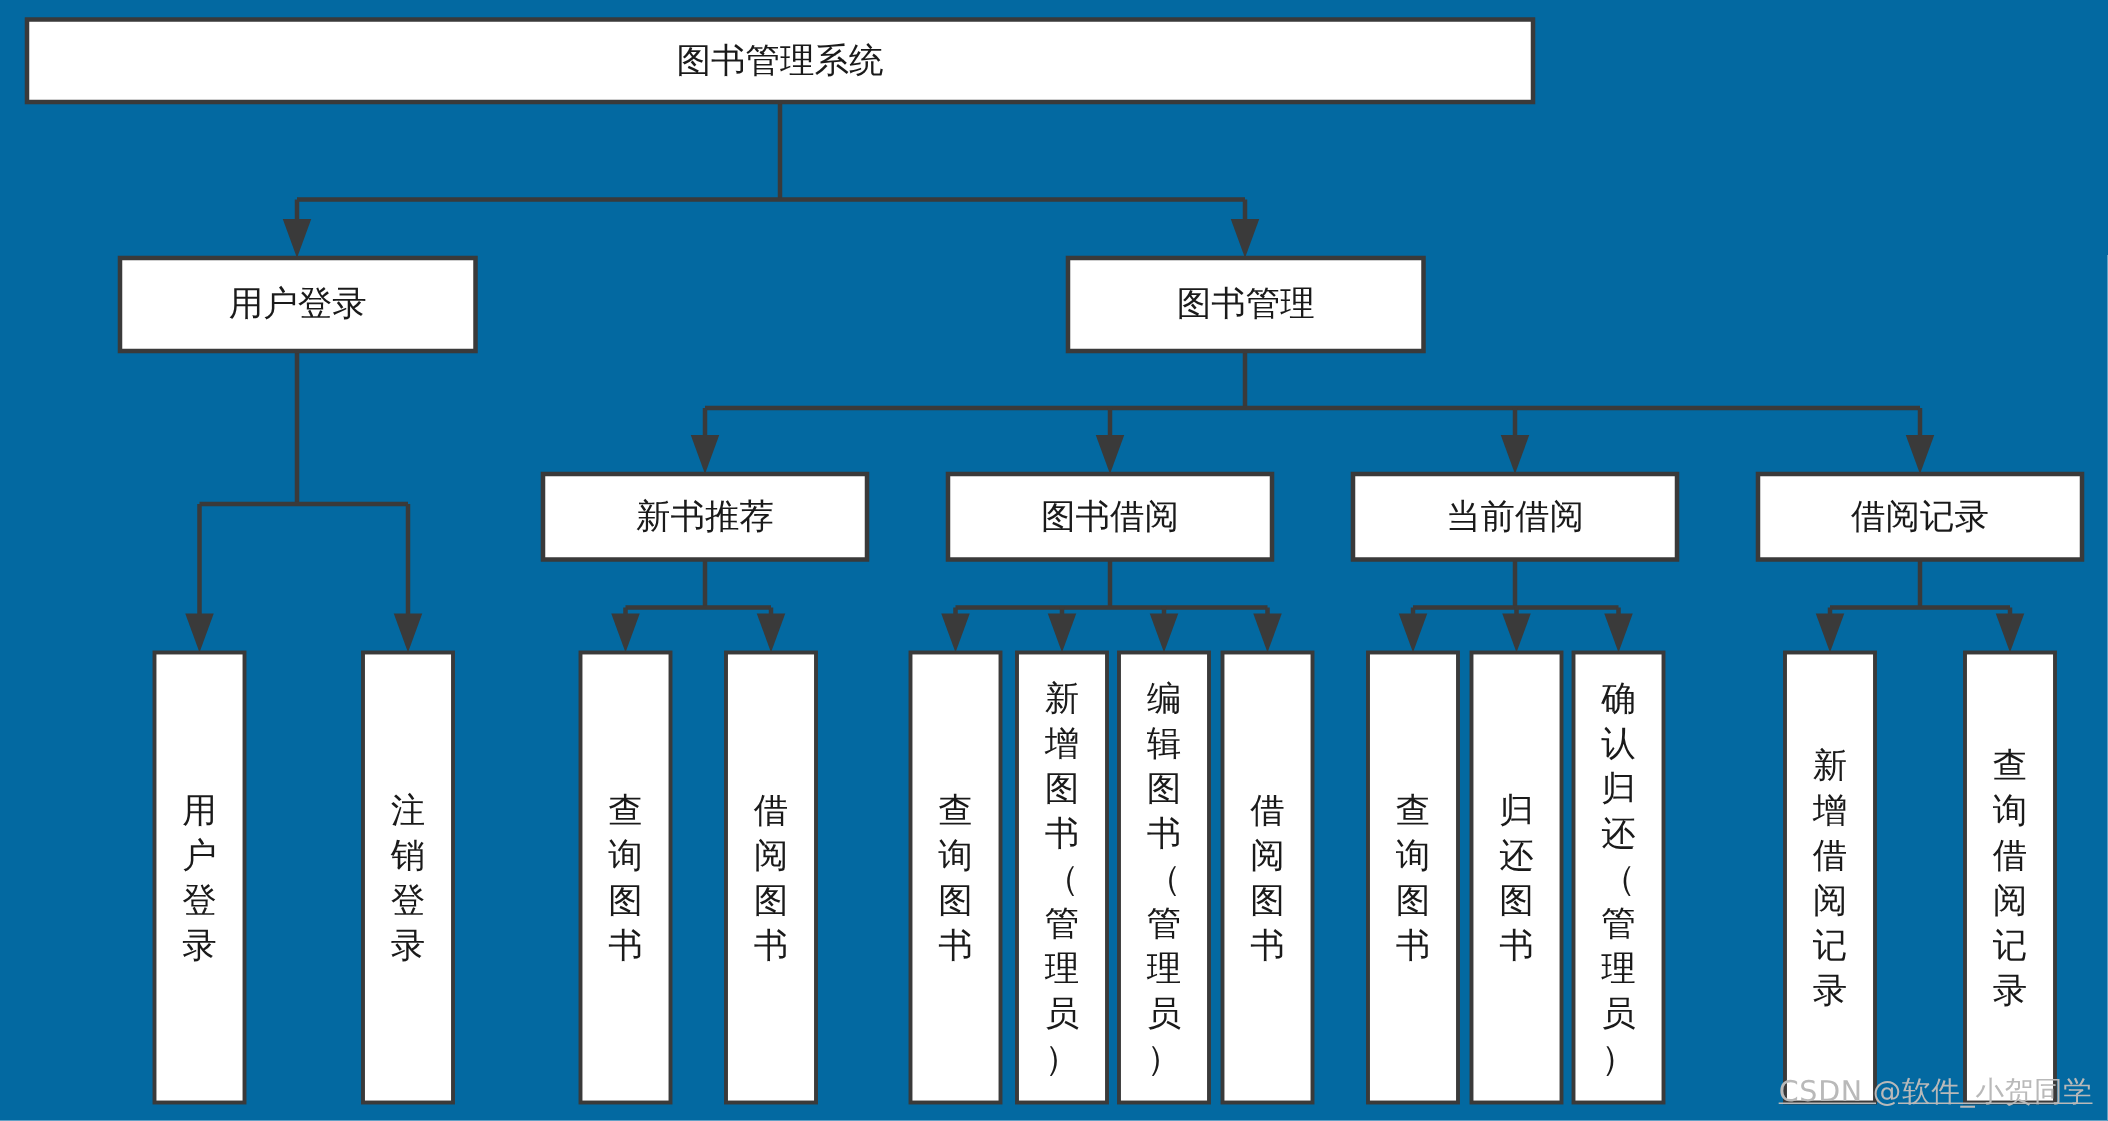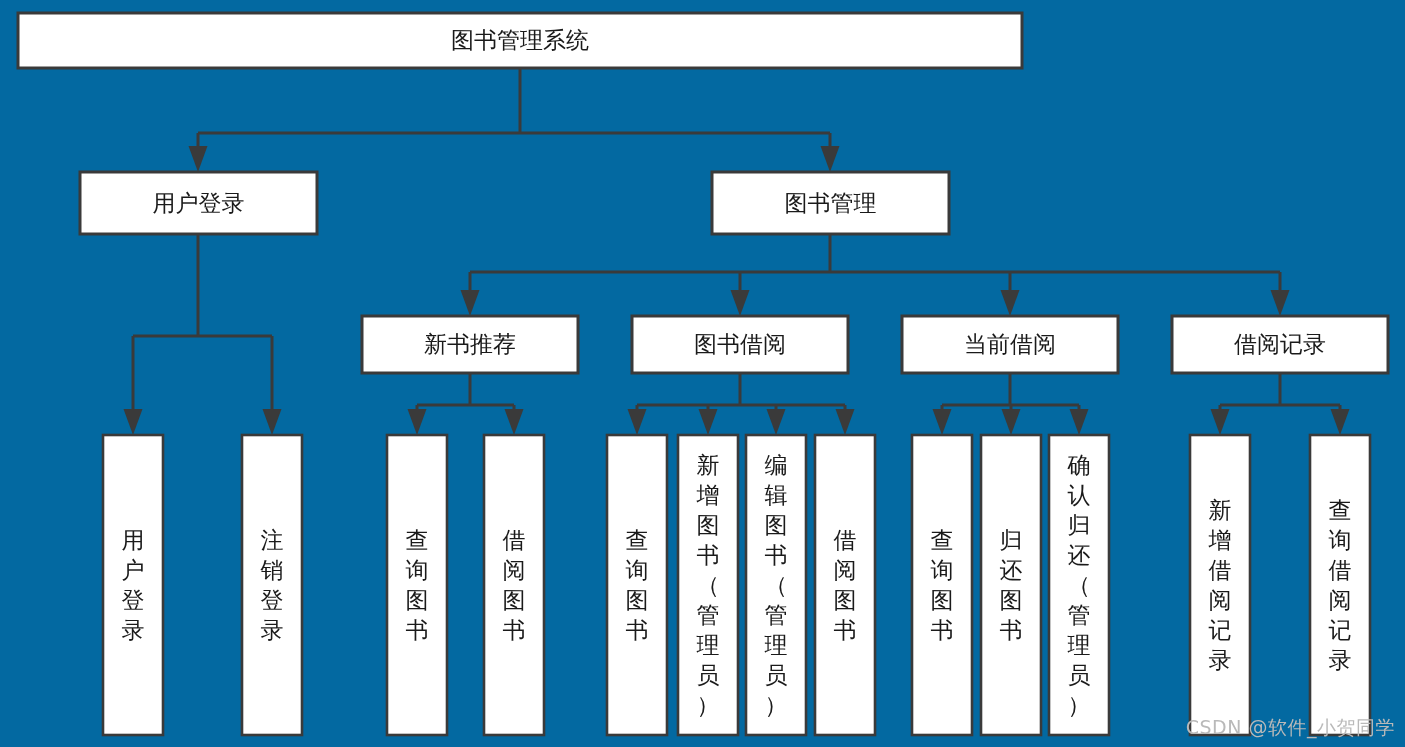--- a/index.html
+++ b/index.html
@@ -63,20 +63,21 @@
   .watermark {
     position: absolute;
     right: 10px;
     bottom: 6px;
     font-family: "DejaVu Sans", "Liberation Sans", sans-serif;
     font-size: 19px;
     color: #b9b9b9;
     letter-spacing: 0.5px;
     white-space: nowrap;
     user-select: none;
+    text-decoration: underline;
   }
 </style>
 </head>
 <body>
 
 <div id="diagram-root">
   <svg class="diagram-canvas" viewBox="0 0 1405 747">
     <g id="edge-layer">
         <g>
           <path class="connector" d="M 520 68 L 520 133"></path>

